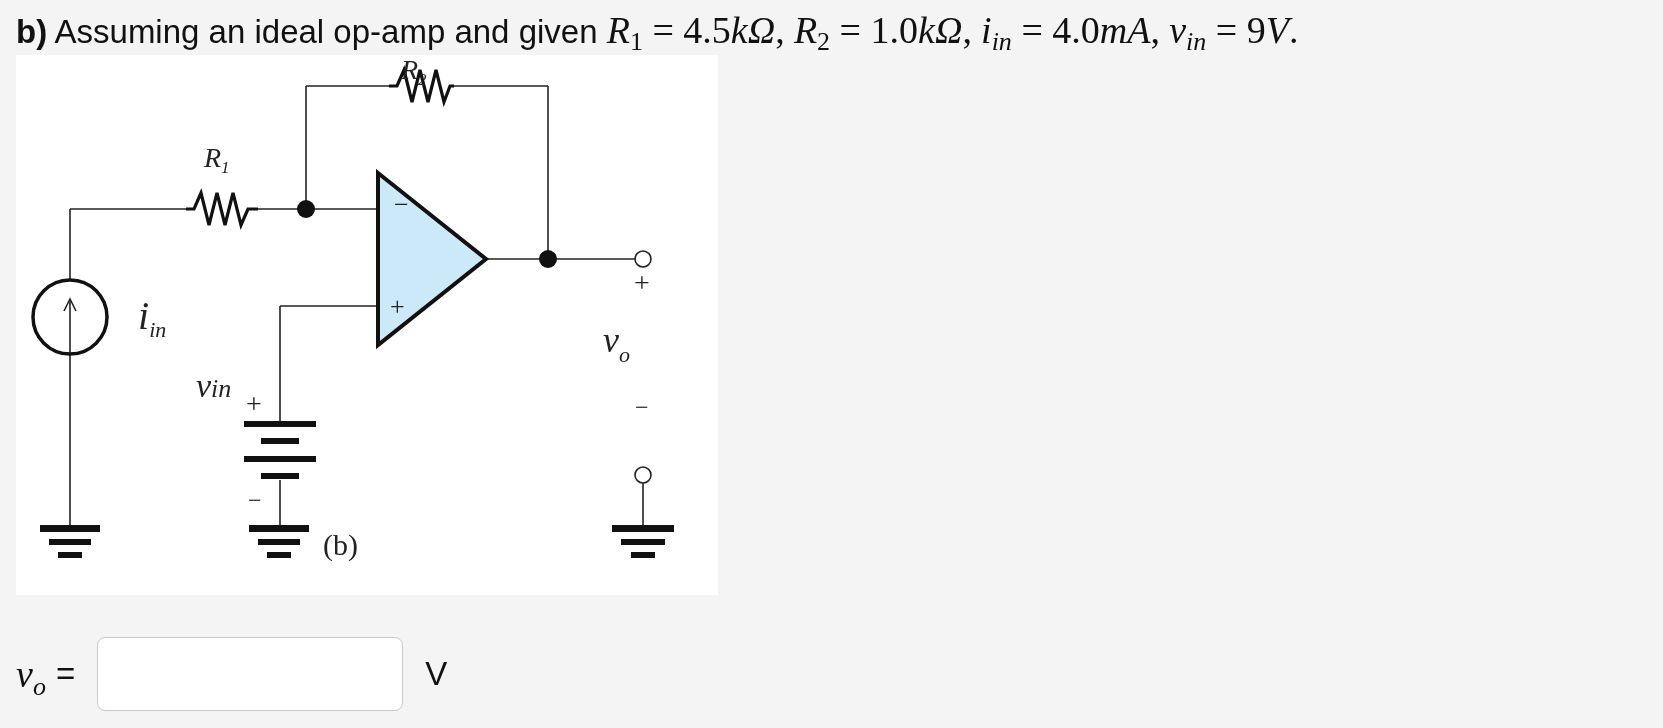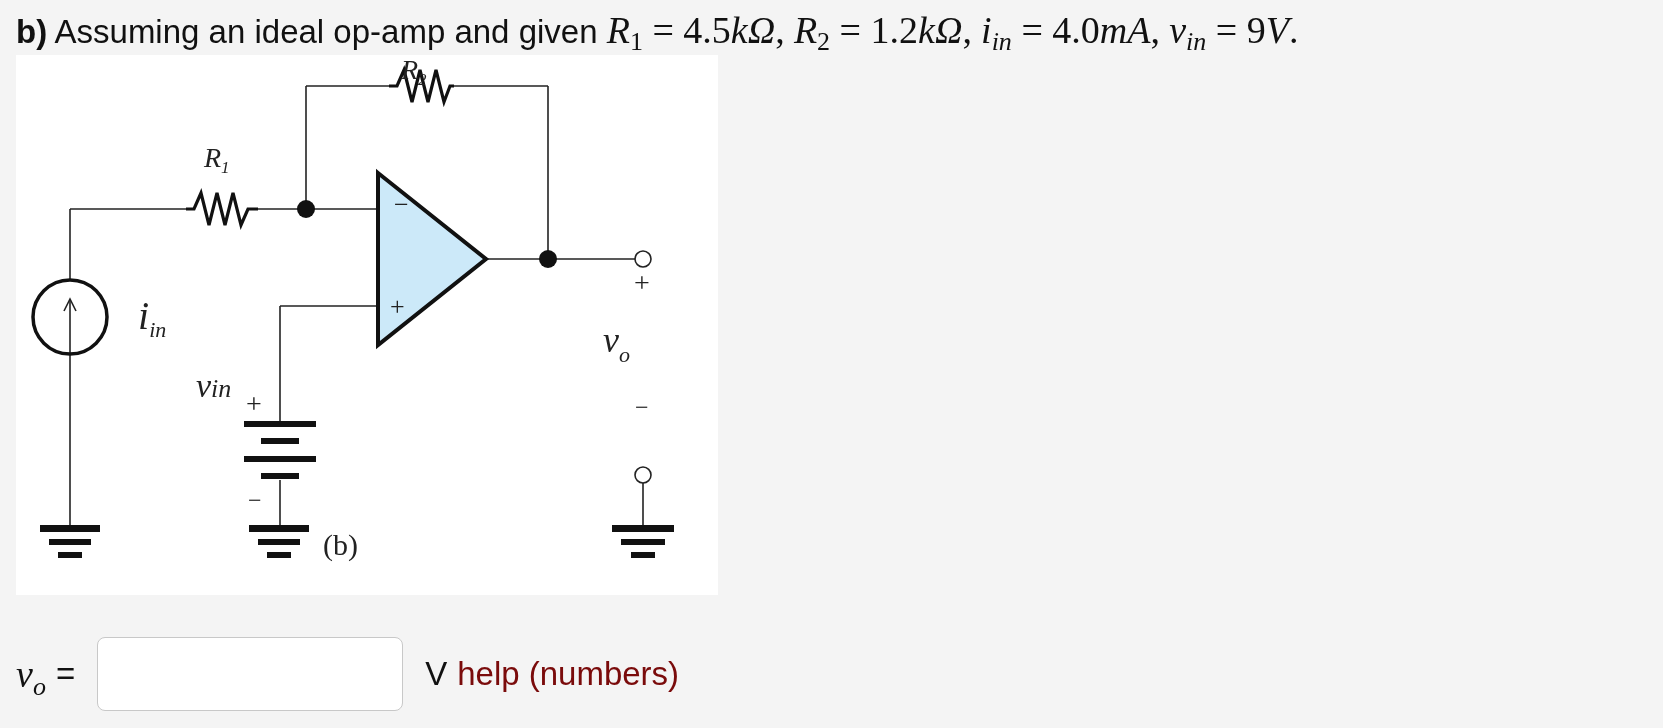--- a/index.html
+++ b/index.html
@@ -32,21 +32,21 @@
   .unit { font-size:33px; margin-left:22px; }
   .help { font-size:33px; color:#7a0b0b; margin-left:10px; cursor:pointer; }
 </style>
 </head>
 <body>
 
 <div class="question">
   <b>b)</b>
   <span>Assuming an ideal op-amp and given</span>
   <span class="math"><i>R</i><sub>1</sub><span> = 4.5</span><i>kΩ</i>,</span>
-  <span class="math"><i>R</i><sub>2</sub><span> = 1.2</span><i>kΩ</i>,</span>
+  <span class="math"><i>R</i><sub>2</sub><span> = 1.0</span><i>kΩ</i>,</span>
   <span class="math"><i>i</i><sub><i>in</i></sub><span> = 4.0</span><i>mA</i>,</span>
   <span class="math"><i>v</i><sub><i>in</i></sub><span> = 9</span><i>V</i>.</span>
 </div>
 
 <div class="figure">
   <svg width="702" height="540" viewBox="0 0 702 540">
     <g stroke="#222" stroke-width="1.6" fill="none">
 
       <line x1="54" y1="154" x2="54" y2="224"></line>
       <line x1="54" y1="154" x2="170" y2="154"></line>
@@ -124,14 +124,13 @@
       <text x="307" y="500" font-size="30">(b)</text>
     </g>
   </svg>
 </div>
 
 <div class="answer-row">
   <span class="vo-label"><span>v</span><sub>o</sub></span>
   <span class="eq">=</span>
   <input class="answer-input" type="text" value="" style="">
   <span class="unit">V</span>
-  <a class="help">help (numbers)</a>
 </div>
 
 </body></html>

